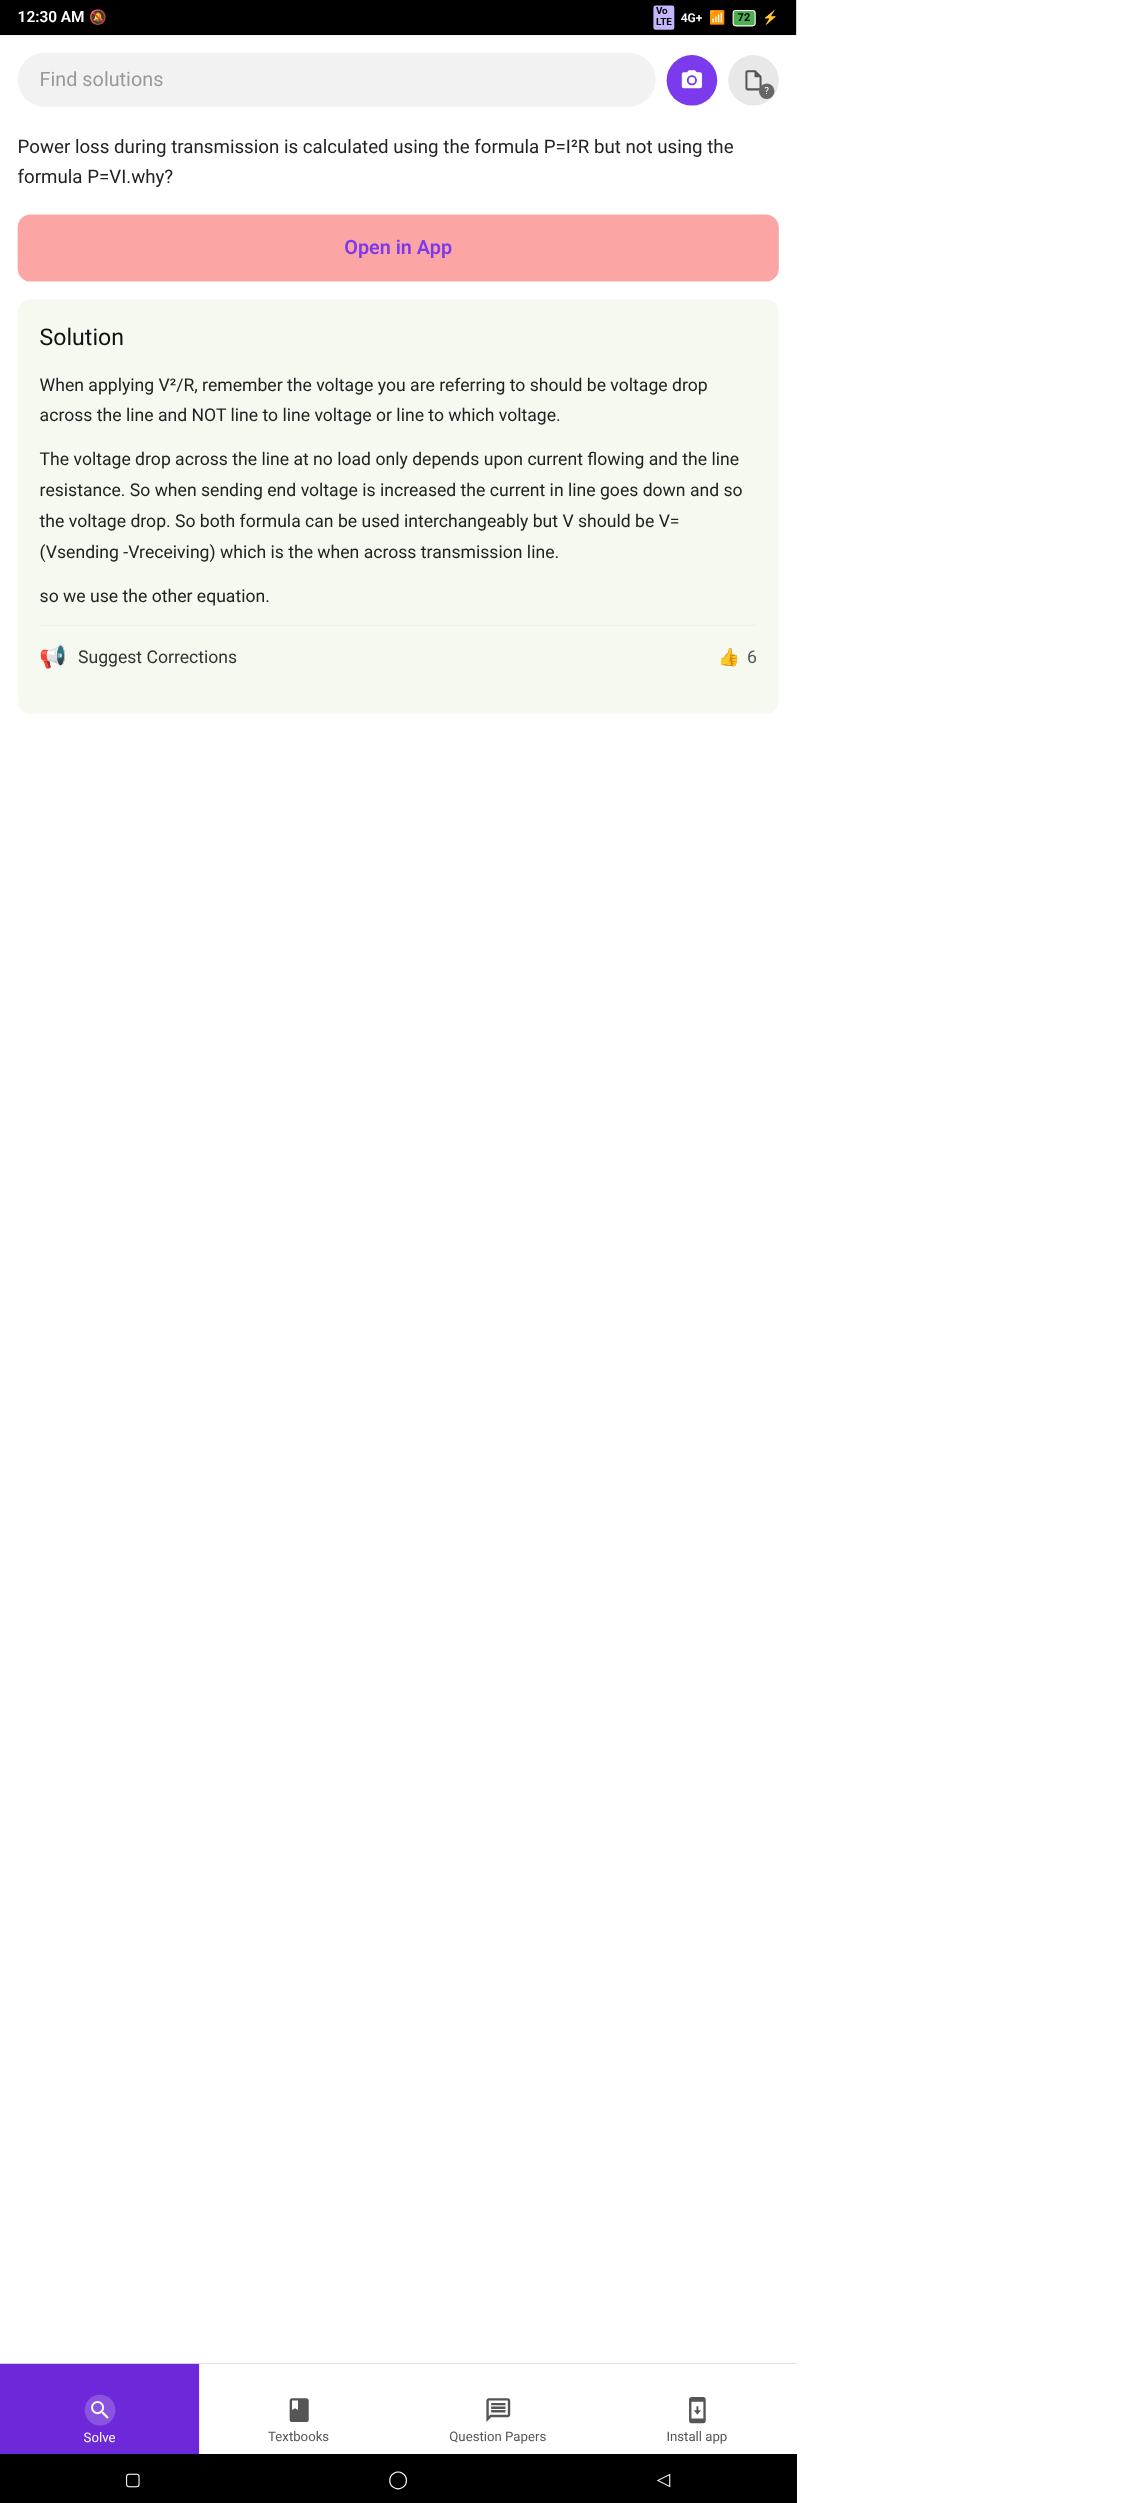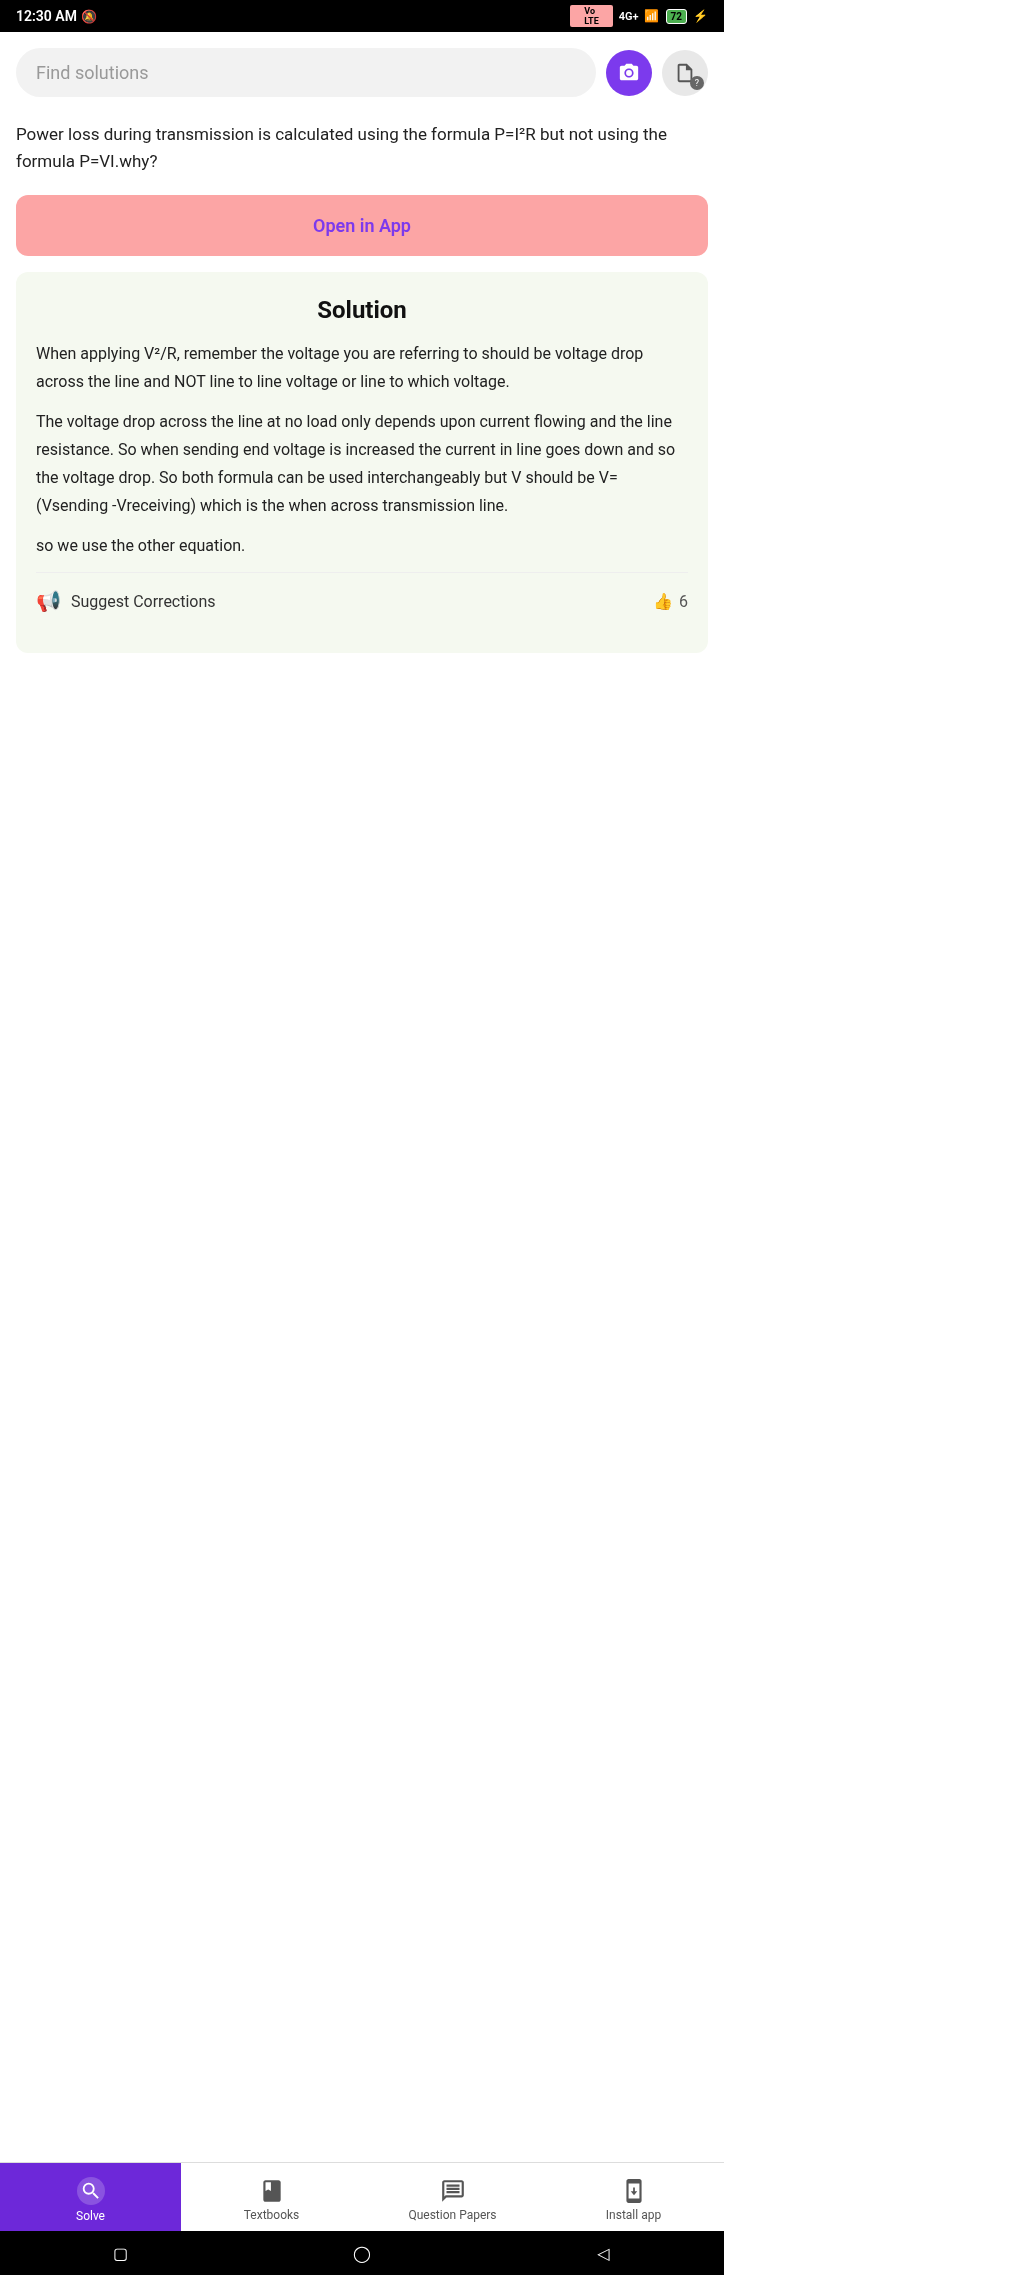--- a/index.html
+++ b/index.html
@@ -152,25 +152,24 @@
 
     
     .solution-box {
       background: #f5f9f0;
       border-radius: 12px;
       padding: 24px 20px;
       margin-bottom: 16px;
     }
 
     .solution-title {
-      font-size: 24px;
-      font-weight: 700;
+      font-size: 21px;
+      font-weight: 400;
       color: #111;
       margin-bottom: 16px;
-      text-align: center;
     }
 
     .solution-text {
       font-size: 16px;
       color: #222;
       line-height: 1.75;
     }
 
     .solution-text p {
       margin-bottom: 12px;
@@ -221,21 +220,21 @@
       display: flex;
       align-items: stretch;
     }
 
     .nav-item {
       flex: 1;
       display: flex;
       flex-direction: column;
       align-items: center;
       justify-content: center;
-      padding: 14px 0 8px;
+      padding: 28px 0 8px;
       cursor: pointer;
       gap: 4px;
     }
 
     .nav-item.active {
       background: #6d28d9;
     }
 
     .nav-item.active .nav-label {
       color: #fff;
@@ -268,23 +267,23 @@
       color: #fff;
     }
 
     
     .bottom-spacer {
       height: 140px;
     }
 
     .lte-badge {
       font-size: 9px;
-      background: #fca5a5;
+      background: #c4b5fd;
       color: #000;
-      padding: 1px 14px;
+      padding: 1px 2px;
       border-radius: 2px;
       font-weight: bold;
     }
 
     .nav-icon-circle {
       width: 28px;
       height: 28px;
       border-radius: 50%;
       background: rgba(255,255,255,0.2);
       display: flex;

